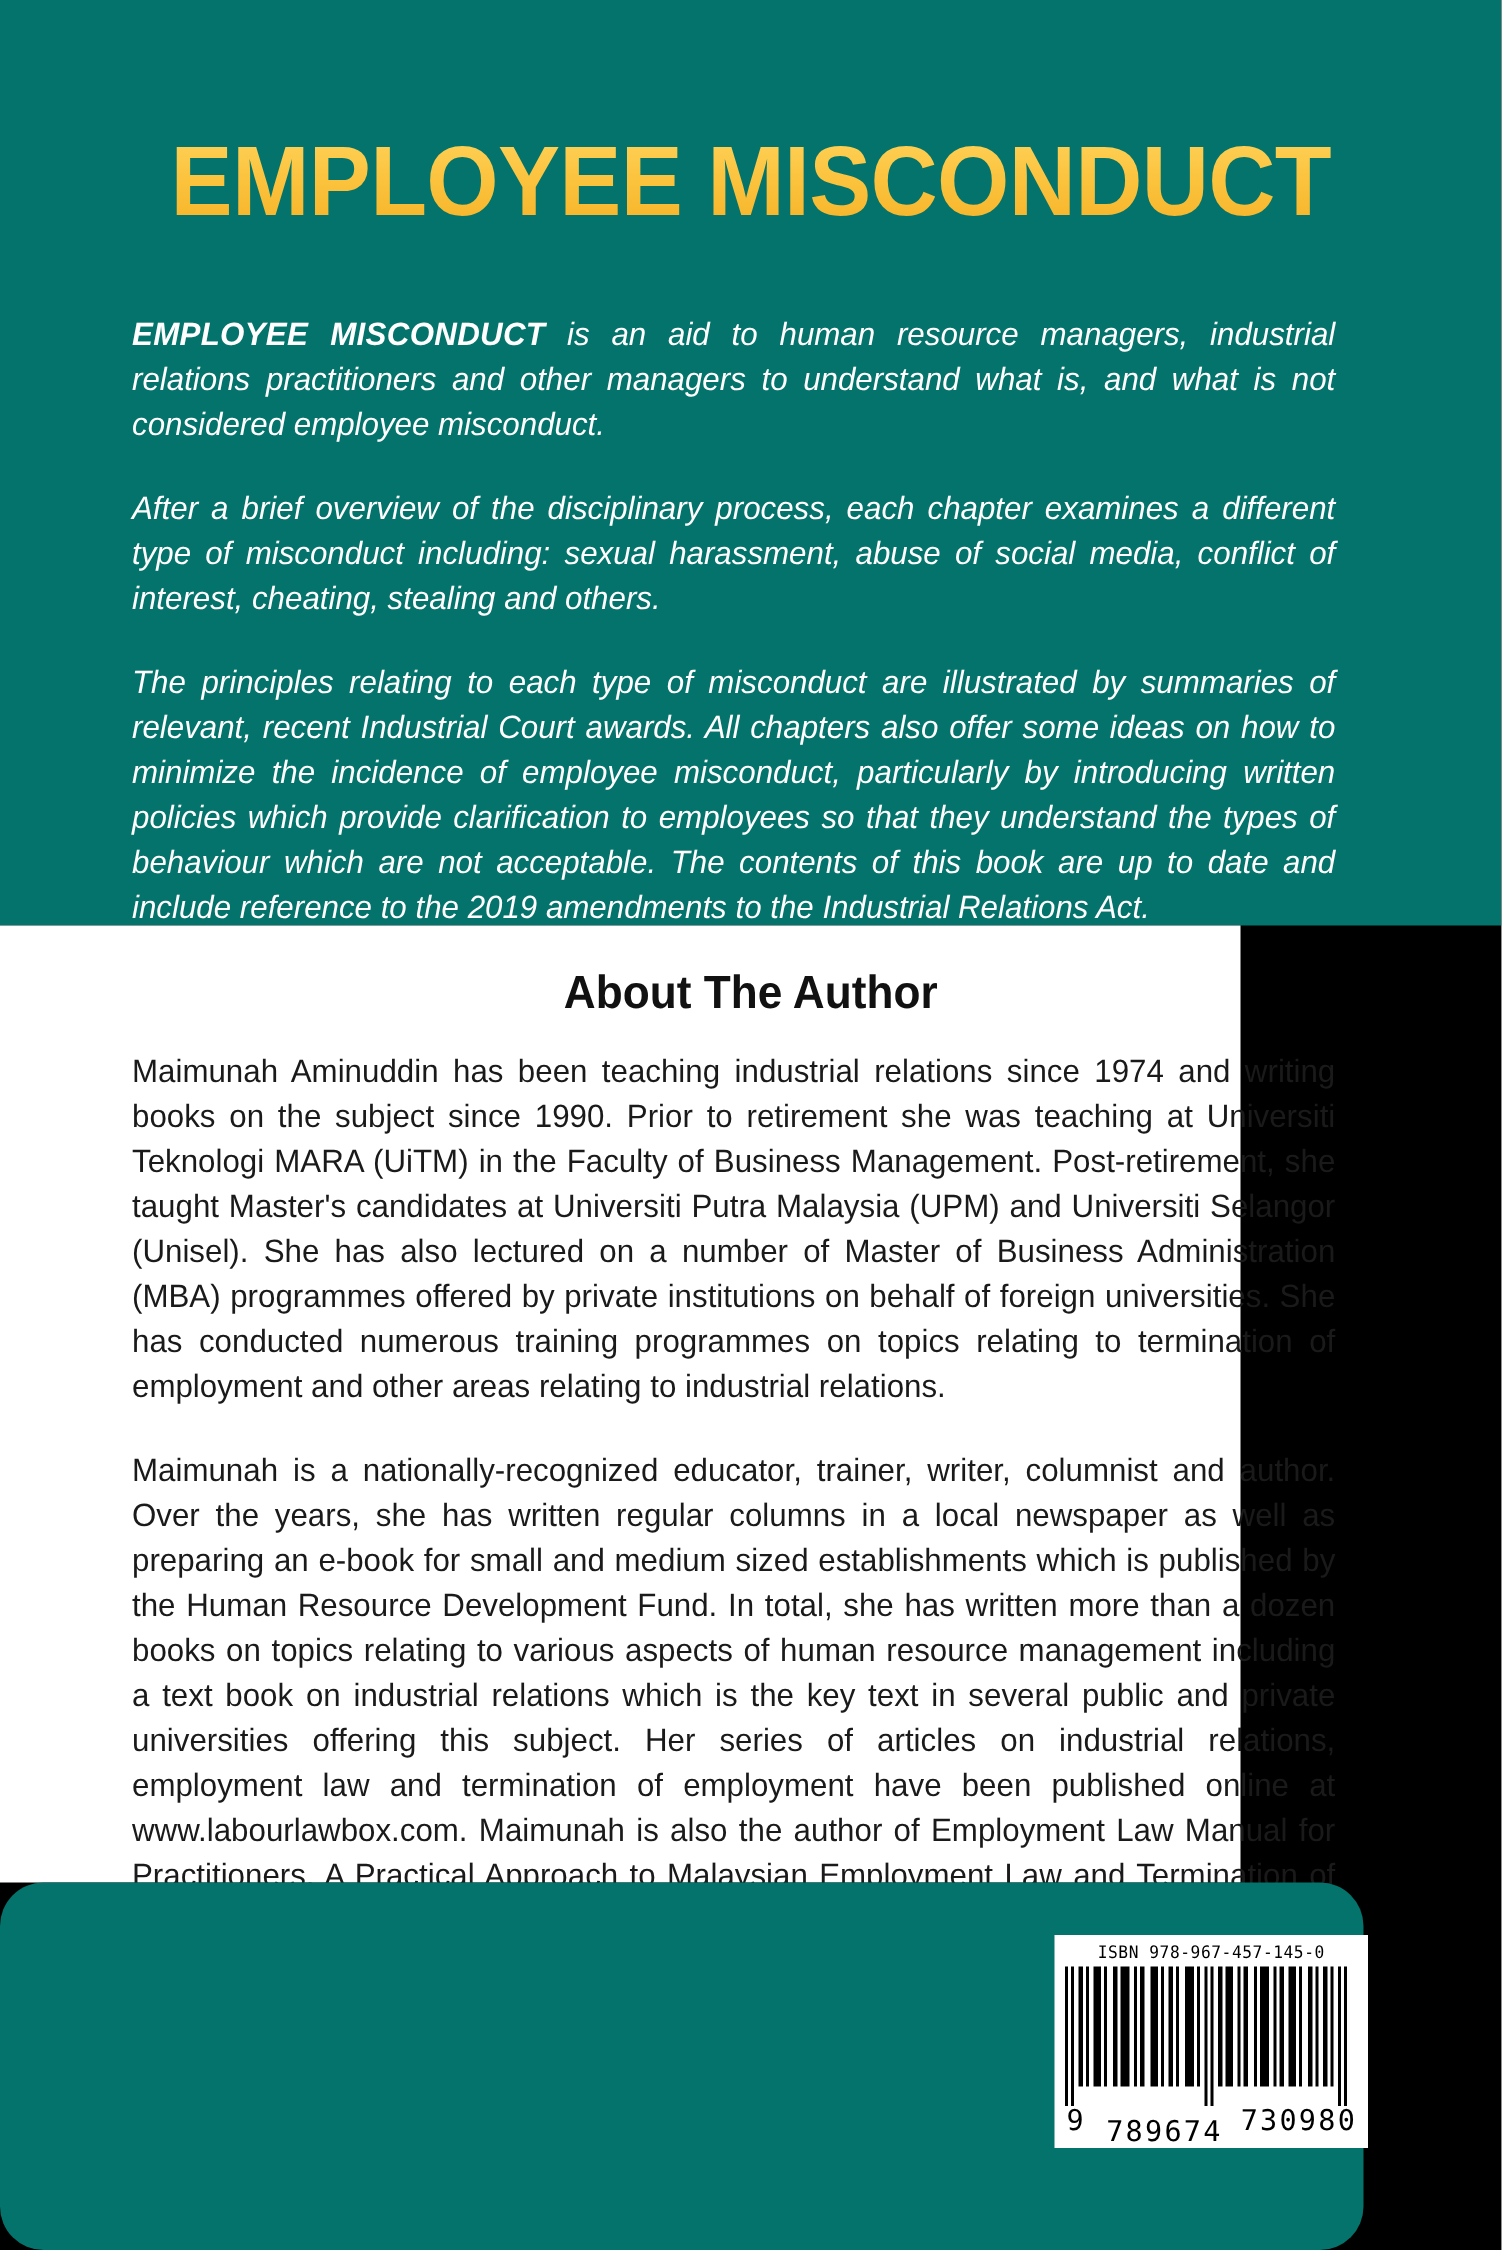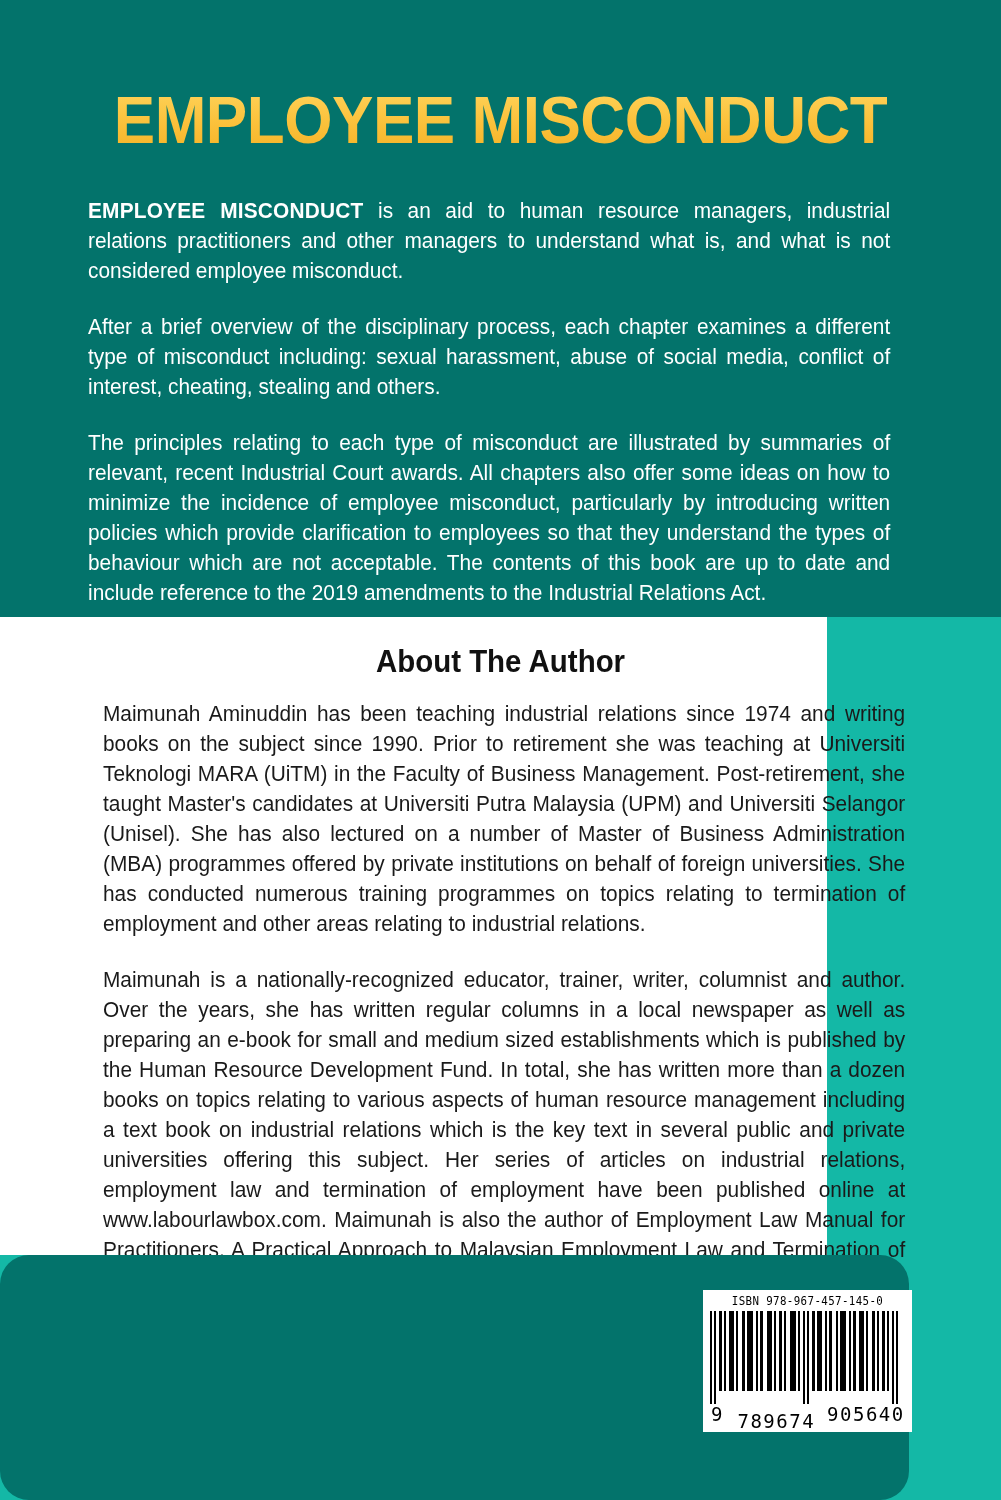--- a/index.html
+++ b/index.html
@@ -9,21 +9,21 @@
     background: #ffffff;
   }
   body {
     font-family: "Liberation Sans", sans-serif;
   }
 
   .cover {
     position: relative;
     width: 1001px;
     height: 1500px;
-    background: #14b8a6;
+    background: #000000;
     overflow: hidden;
   }
 
   
   .top-panel {
     position: absolute;
     left: 0;
     top: 0;
     width: 1001px;
     height: 617px;
@@ -49,22 +49,23 @@
     -webkit-background-clip: text;
     background-clip: text;
     color: #fbc23c;
     -webkit-text-fill-color: transparent;
     white-space: nowrap;
   }
 
   .blurb {
     position: absolute;
     left: 88px;
-    top: 196px;
+    top: 208px;
     width: 827px;
+    font-style: italic;
   }
 
   .blurb p {
     margin: 0 0 26px 0;
     color: #ffffff;
     font-family: "Liberation Sans Narrow", "Liberation Sans", sans-serif;
     font-size: 21.5px;
     line-height: 30px;
     text-align: justify;
     text-justify: inter-word;
@@ -101,21 +102,20 @@
     letter-spacing: 0px;
     transform: scaleX(0.95);
     transform-origin: center top;
   }
 
   .author-body {
     position: absolute;
     left: 88px;
     top: 82px;
     width: 827px;
-    margin-left: 15px;
   }
 
   .author-body p {
     margin: 0 0 26px 0;
     color: #1a1a1a;
     font-family: "Liberation Sans Narrow", "Liberation Sans", sans-serif;
     font-size: 21.5px;
     line-height: 30px;
     text-align: justify;
     text-justify: inter-word;
@@ -297,20 +297,20 @@
           <span class="bar w1"></span>
         <span class="gap g2"></span>
         <span class="bar w1 tall"></span>
           <span class="gap g1"></span>
           <span class="bar w1 tall"></span>
       </div>
 
       <div class="barcode-digits">
         <span class="digit-lead">9</span>
         <span class="digit-grp1">789674</span>
-        <span class="digit-grp2">905640</span>
+        <span class="digit-grp2">730980</span>
       </div>
 
     </div>
 
   </div>
 
 </div>
 
 </body></html>

